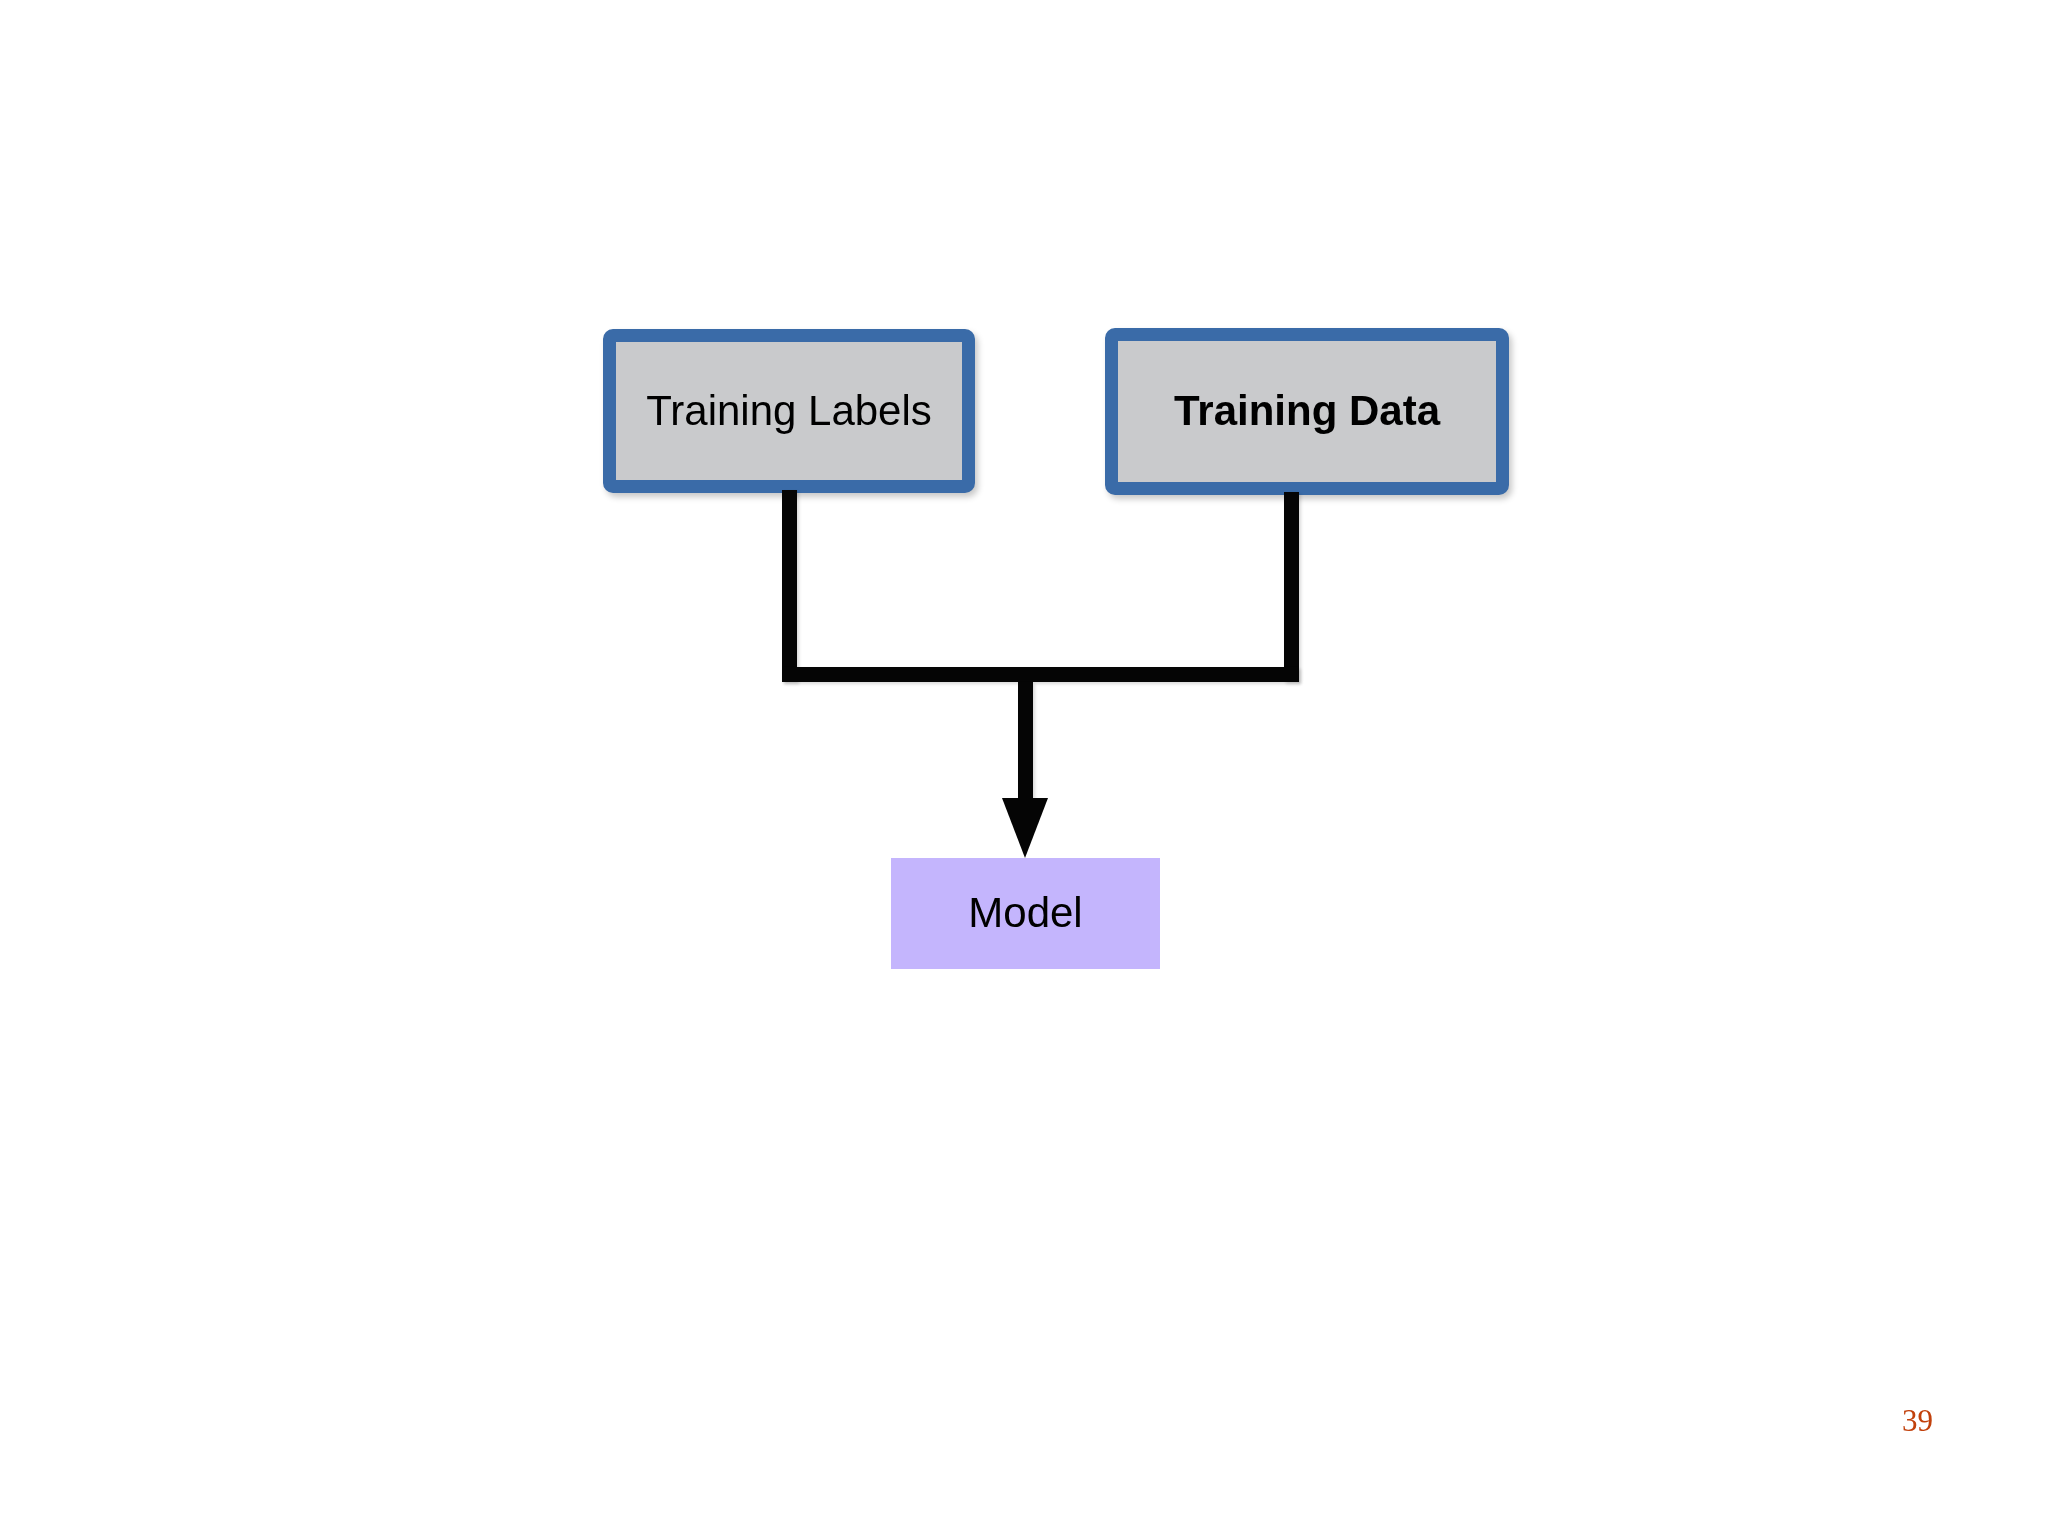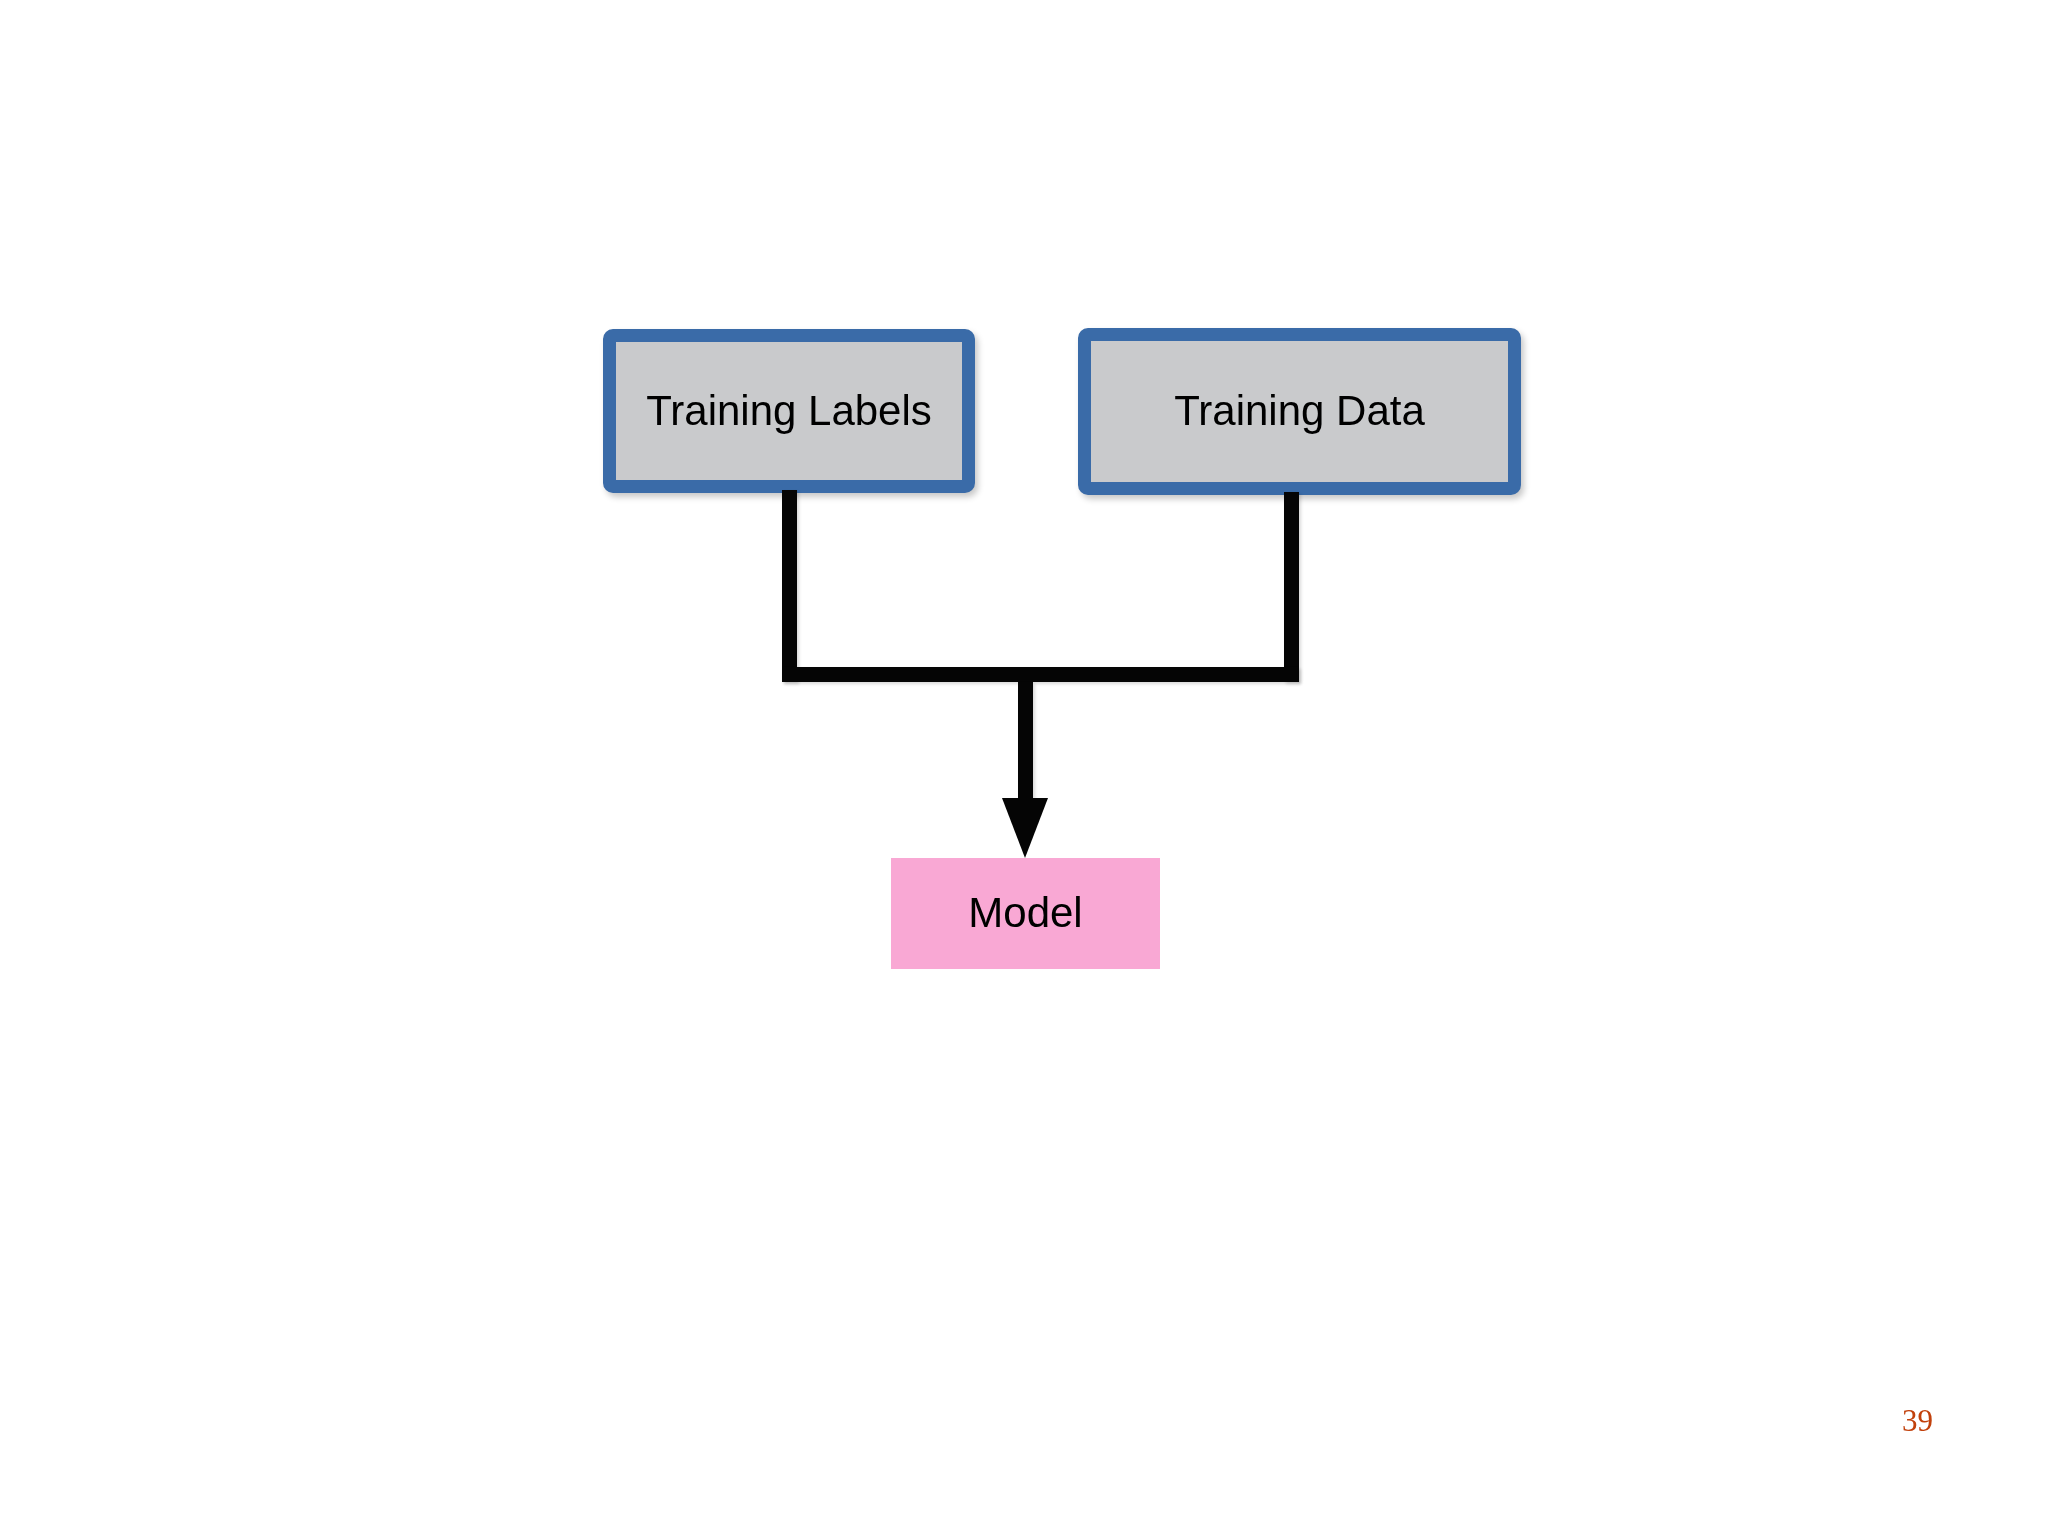--- a/index.html
+++ b/index.html
@@ -52,21 +52,21 @@
     position: absolute;
     left: 1902px;
     top: 1403px;
     font-family: "Liberation Serif", serif;
     font-size: 31px;
     color: #c2410c;
   }
 
   
   #box-training-labels { left: 603px;  top: 329px; width: 372px; height: 164px; }
-  #box-training-data   { left: 1078px; top: 328px; width: 443px; height: 167px; }
+  #box-training-data   { left: 1105px; top: 328px; width: 404px; height: 167px; font-weight: bold; }
   #box-model           { left: 891px;  top: 858px; width: 269px; height: 111px; }
 
   #conn-left-vertical  { left: 782px;  top: 490px; width: 15px;  height: 192px; }
   #conn-right-vertical { left: 1284px; top: 492px; width: 15px;  height: 190px; }
   #conn-horizontal     { left: 782px;  top: 667px; width: 517px; height: 15px; }
   #conn-middle-stem    { left: 1018px; top: 682px; width: 15px;  height: 118px; }
   #arrow-down          { left: 1002px; top: 798px; border-top-width: 60px; border-top-style: solid; }
 </style>
 </head>
 <body>
@@ -84,19 +84,19 @@
   <div class="conn" id="conn-left-vertical" data-bind-css="background-color:diagram.colors.connector_black" style="background-color: rgb(5, 5, 5);"></div>
 
   <div class="conn" id="conn-right-vertical" data-bind-css="background-color:diagram.colors.connector_black" style="background-color: rgb(5, 5, 5);"></div>
 
   <div class="conn" id="conn-horizontal" data-bind-css="background-color:diagram.colors.connector_black" style="background-color: rgb(5, 5, 5);"></div>
 
   <div class="conn" id="conn-middle-stem" data-bind-css="background-color:diagram.colors.connector_black" style="background-color: rgb(5, 5, 5);"></div>
 
   <div class="arrowhead" id="arrow-down" data-bind-css="border-top-color:diagram.colors.connector_black" style="border-top-color: rgb(5, 5, 5);"></div>
 
-  <div class="node plain" id="box-model" data-bind-css="background-color:diagram.colors.model_fill_grey" style="background-color: #f9a8d4;">
+  <div class="node plain" id="box-model" data-bind-css="background-color:diagram.colors.model_fill_grey" style="background-color: #c4b5fd;">
     <span data-bind="diagram.boxes.2.label">Model</span>
   </div>
 
   <div class="page-number" data-bind="page.number">39</div>
 
 </div>
 
 </body></html>

